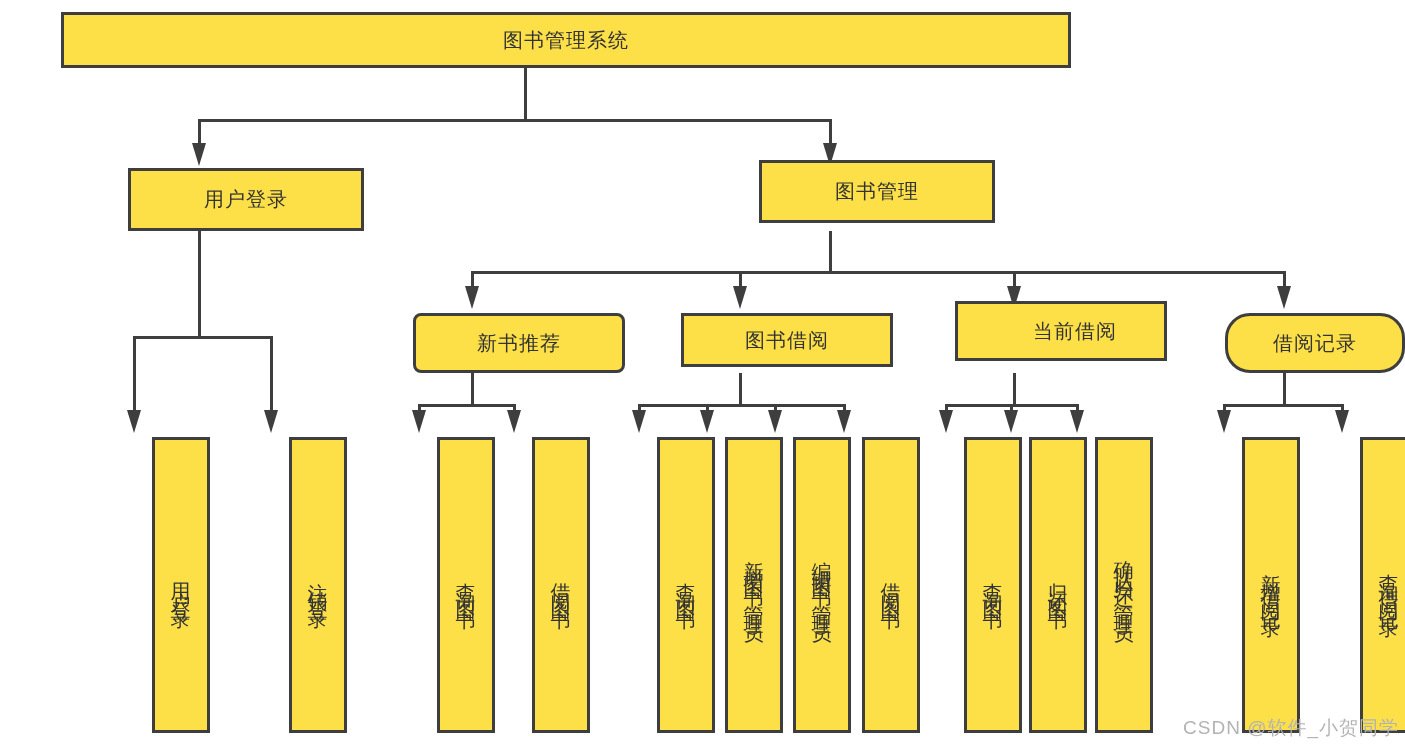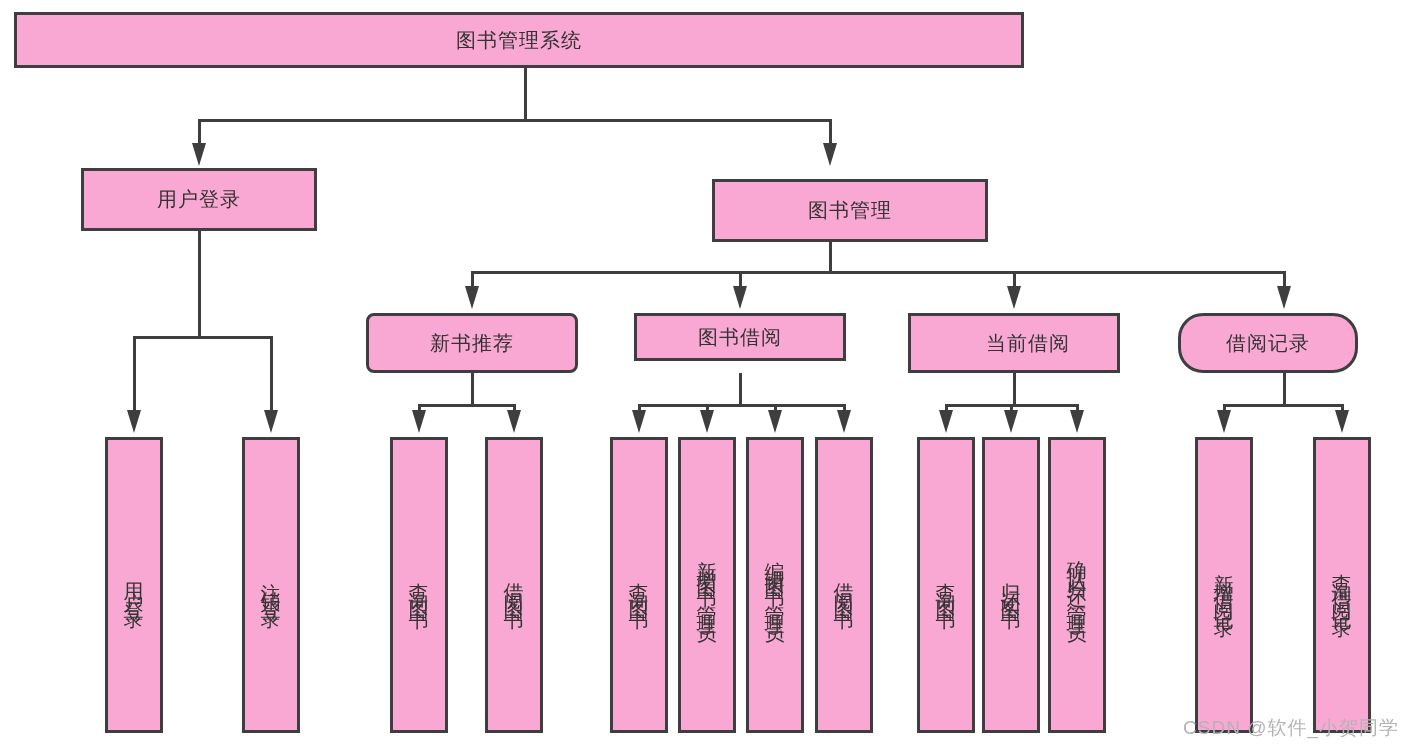--- a/index.html
+++ b/index.html
@@ -14,28 +14,29 @@
   .connectors {
     position: absolute;
     left: 0; top: 0;
     width: 1405px;
     height: 747px;
   }
   .box {
     position: absolute;
     box-sizing: border-box;
     border: 3px solid #3e3e3e;
-    background: #f9a8d4;
+    background: #fde047;
     color: #333333;
     display: flex;
     align-items: center;
     justify-content: center;
     font-size: 20px;
     letter-spacing: 1px;
     white-space: nowrap;
+    margin-left: 47px;
   }
   .leaf {
     writing-mode: vertical-lr;
     text-orientation: mixed;
     letter-spacing: 9px;
     line-height: 52px;
     white-space: normal;
   }
   .watermark {
     position: absolute;
@@ -118,25 +119,25 @@
       <polygon points="1004,410 1018,410 1011,433"></polygon>
       <polygon points="1070,410 1084,410 1077,433"></polygon>
       <polygon points="1217,410 1231,410 1224,433"></polygon>
       <polygon points="1335,410 1349,410 1342,433"></polygon>
     </g>
   </svg>
 
   <div class="box" style="left:14px; top:12px; width:1010px; height:56px;">图书管理系统</div>
 
   <div class="box" style="left:81px; top:168px; width:236px; height:63px;">用户登录</div>
-  <div class="box" style="left:712px; top:179px; width:276px; height:63px;">图书管理</div>
+  <div class="box" style="left:712px; top:160px; width:236px; height:63px;">图书管理</div>
 
   <div class="box" style="left:366px; top:313px; width:212px; height:60px;border-radius:8px;">新书推荐</div>
-  <div class="box" style="left:634px; top:313px; width:212px; height:48px;">图书借阅</div>
-  <div class="box" style="left:908px; top:313px; width:212px; height:60px;padding-left:28px;">当前借阅</div>
+  <div class="box" style="left:634px; top:313px; width:212px; height:54px;">图书借阅</div>
+  <div class="box" style="left:908px; top:301px; width:212px; height:60px;padding-left:28px;">当前借阅</div>
   <div class="box" style="left:1178px; top:313px; width:180px; height:60px;border-radius:25px;">借阅记录</div>
 
   <div class="box leaf" style="left:105px; top:437px; width:58px; height:296px;">用户登录</div>
   <div class="box leaf" style="left:242px; top:437px; width:58px; height:296px;">注销登录</div>
 
   <div class="box leaf" style="left:390px; top:437px; width:58px; height:296px;">查询图书</div>
   <div class="box leaf" style="left:485px; top:437px; width:58px; height:296px;">借阅图书</div>
 
   <div class="box leaf" style="left:610px; top:437px; width:58px; height:296px;">查询图书</div>
   <div class="box leaf" style="left:678px; top:437px; width:58px; height:296px;">新增图书（管理员）</div>

